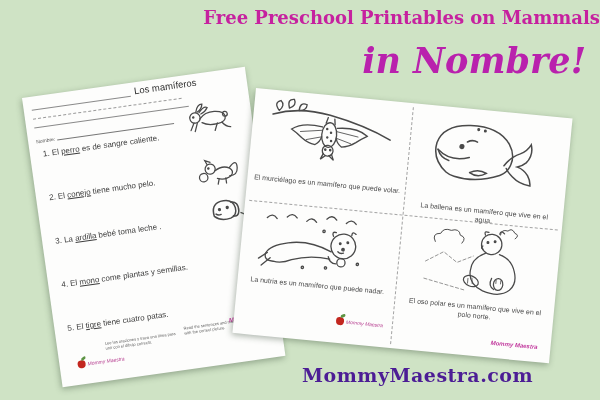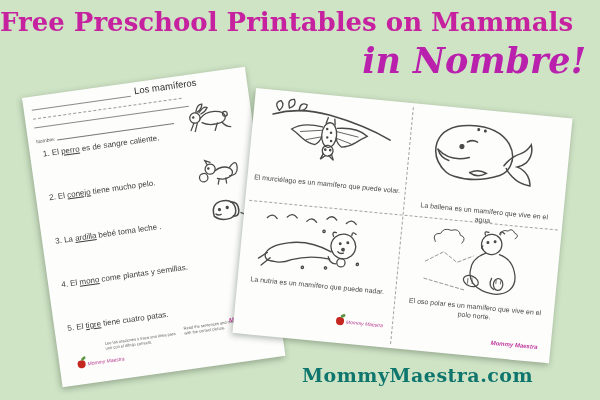--- a/index.html
+++ b/index.html
@@ -3,33 +3,33 @@
 <meta charset="utf-8">
 <style>
   html,body { margin:0; padding:0; }
   .canvas {
     position:relative; width:600px; height:400px;
     background:#cfe3c5; overflow:hidden;
     font-family:"Liberation Sans", sans-serif;
   }
   
   .main-title {
-    position:absolute; top:7px; left:0; width:100%; text-align:left;
+    position:absolute; top:7px; left:0; width:100%; text-align:right;
     font-family:"DejaVu Serif", serif; font-weight:bold;
-    font-size:26px; color:#c6219f; z-index:3; white-space:nowrap;
+    font-size:18px; color:#c6219f; z-index:3; white-space:nowrap;
   }
   .subtitle {
     position:absolute; top:40px; right:14px;
     font-family:"DejaVu Serif", serif; font-style:italic; font-weight:bold;
     font-size:35px; color:#b921ad; z-index:3;
   }
   .watermark {
     position:absolute; top:364px; left:302px;
     font-family:"DejaVu Serif", serif; font-weight:bold;
-    font-size:19px; color:#0f766e; letter-spacing:0.5px; z-index:3;
+    font-size:19px; color:#4c1d95; letter-spacing:0.5px; z-index:3;
   }
   
   .paper { position:absolute; background:#fdfdfc; box-shadow:-1px 2px 6px rgba(50,70,50,0.40); }
   .paper.left  { left:22px;  top:98px; width:225px; height:292px; transform:rotate(-8deg);  transform-origin:top left; z-index:1; }
   .paper.right { left:256px; top:88px; width:318px; height:246px; transform:rotate(5.5deg); transform-origin:top left; z-index:2; }
   
   .lp-title   { position:absolute; top:3px; left:112px; width:110px; font-size:9.5px; color:#2f2f2f; }
   .lp-topline { position:absolute; top:13px; left:8px;  width:100px; border-top:1px solid #8a8a8a; }
   .lp-dash    { position:absolute; top:22px; left:8px;  width:150px; border-top:1px dashed #9a9a9a; }
   .lp-line2   { position:absolute; top:31px; left:8px;  width:156px; border-top:1px solid #8a8a8a; }

